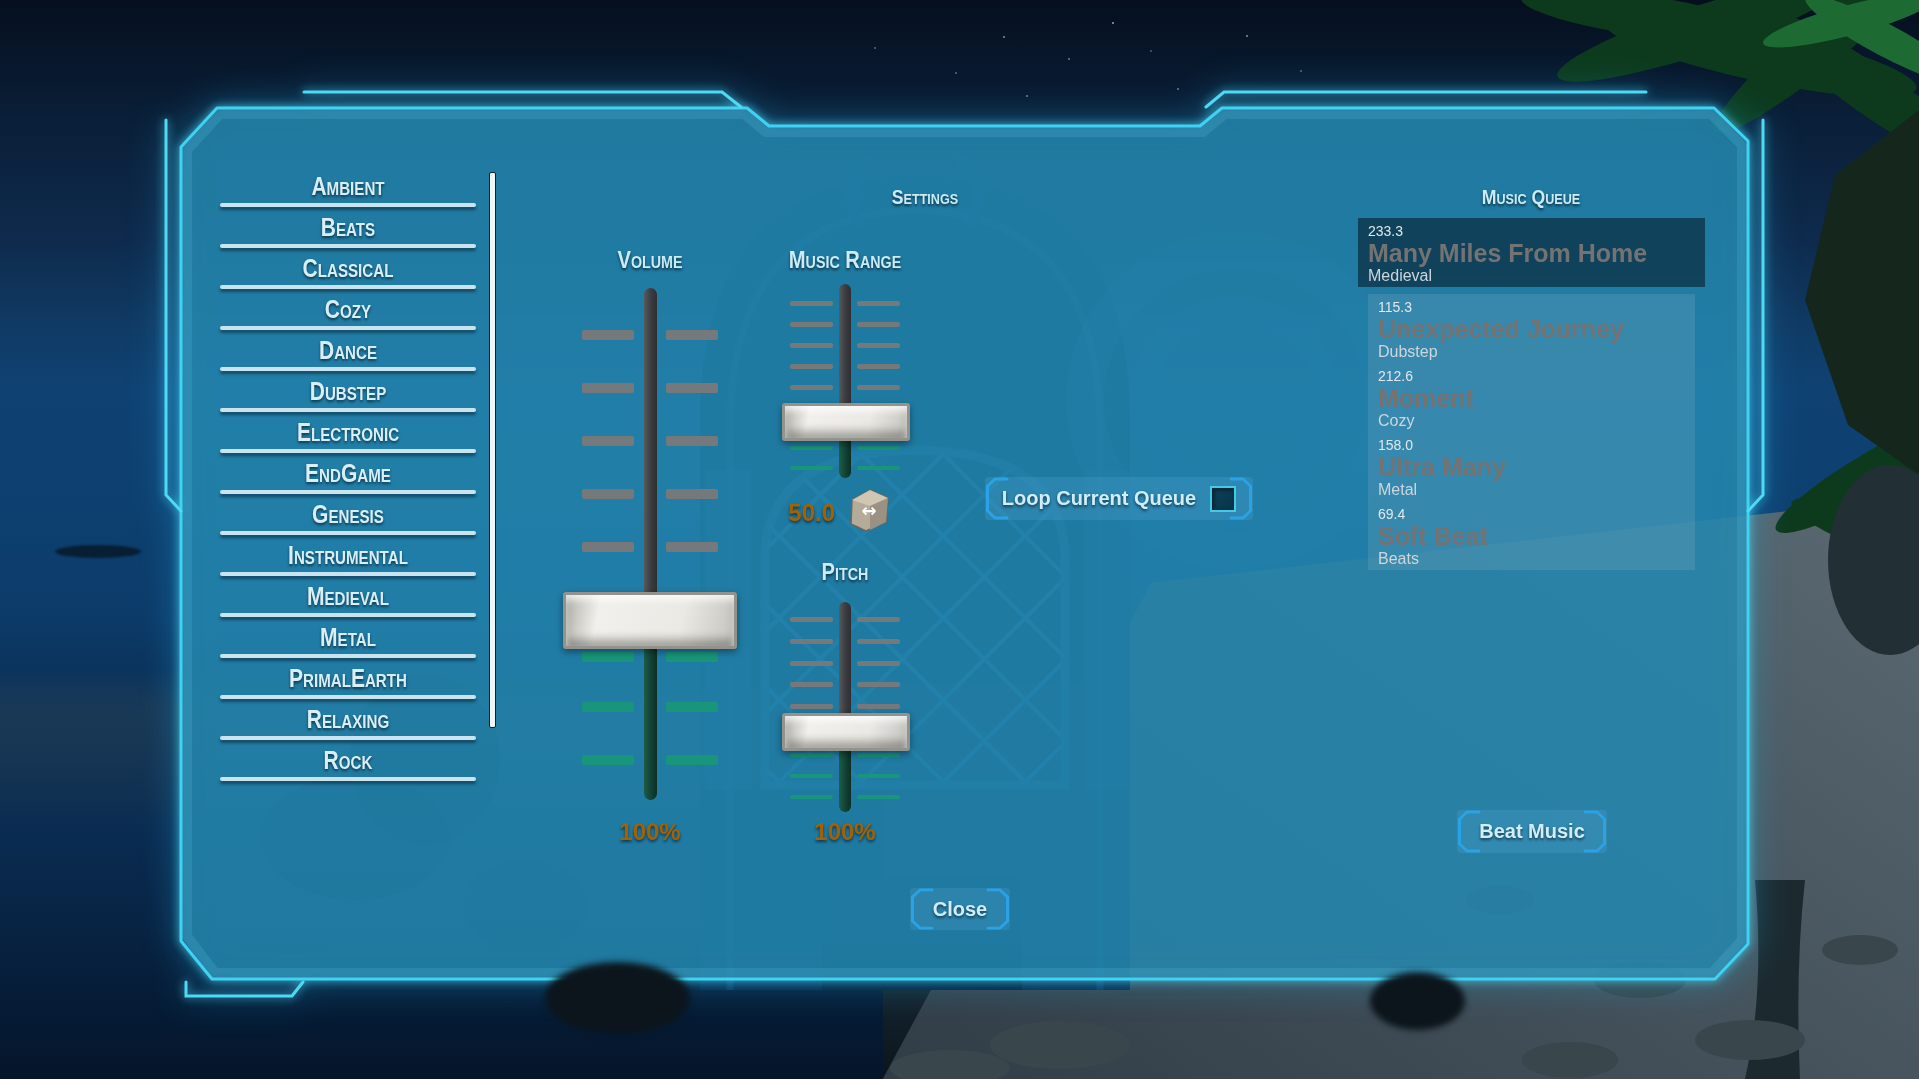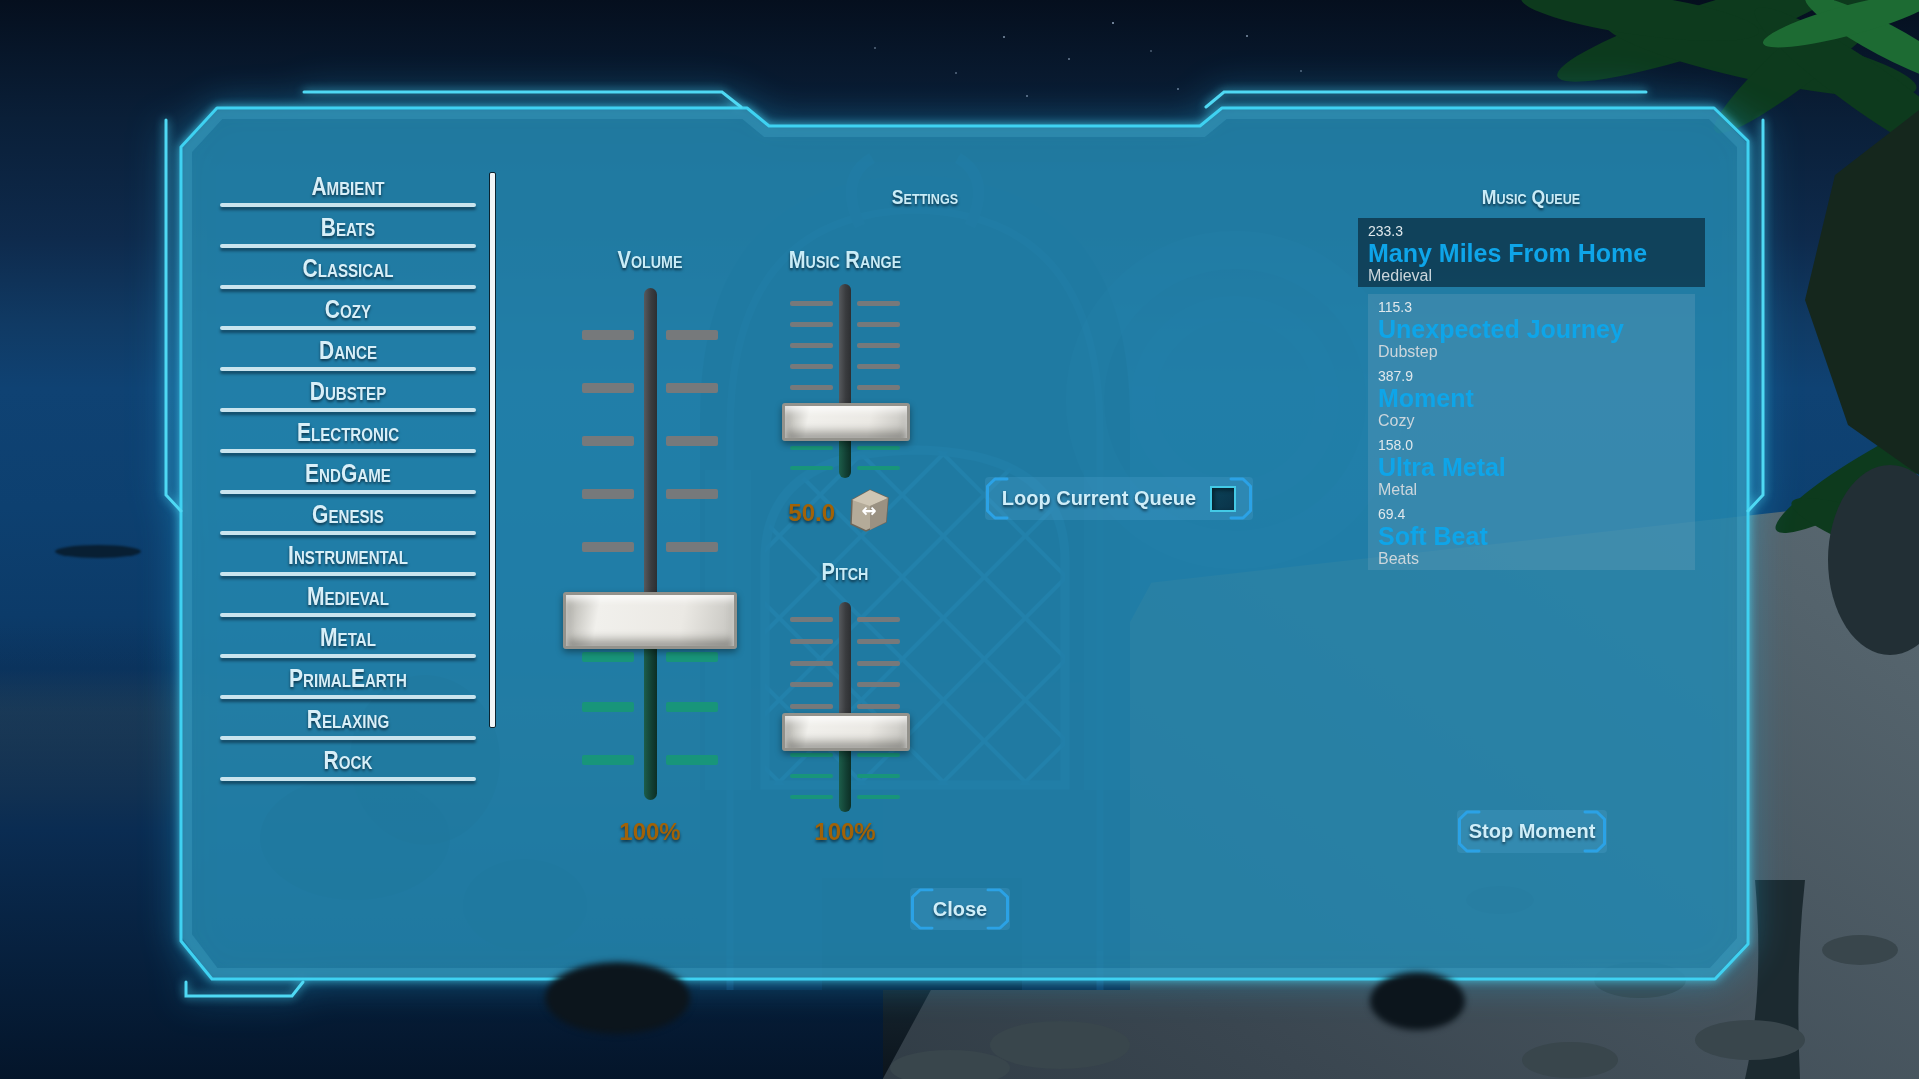--- a/index.html
+++ b/index.html
@@ -65,21 +65,21 @@
   .bracket.right{right:0;transform:scaleX(-1);}
   .hud-checkbox{width:26px;height:26px;box-sizing:border-box;border:2px solid #43cae6;
     background:linear-gradient(135deg,#0b4258,#0a3349);
     box-shadow:inset 2px 2px 4px rgba(0,0,0,.5);cursor:pointer;}
   
   #queue-list{position:absolute;left:1358px;top:218px;width:347px;}
   .queue-entry{position:relative;height:69px;box-sizing:border-box;padding:4px 0 0 10px;
     background:rgba(150,180,198,.20);margin-left:10px;width:327px;cursor:pointer;}
   .queue-entry.current{margin-left:0;width:347px;background:rgba(6,26,40,.58);margin-bottom:7px;}
   .q-dur{font-size:14px;line-height:18px;color:#dfe8ec;}
-  .q-title{font-size:25px;line-height:26px;font-weight:700;color:#0ea5e9;white-space:nowrap;}
+  .q-title{font-size:25px;line-height:26px;font-weight:700;color:#737373;white-space:nowrap;}
   .q-genre{font-size:16px;line-height:19px;color:#ccd6dc;}
 </style>
 </head>
 <body>
 
 <div id="screen">
 
   <div class="bg-sky"></div>
   <div class="bg-sand"></div>
   <div class="bg-dark-bl"></div>
@@ -324,38 +324,38 @@
           <div class="q-dur">233.3</div>
           <div class="q-title">Many Miles From Home</div>
           <div class="q-genre">Medieval</div>
         </div>
         <div class="queue-entry">
           <div class="q-dur">115.3</div>
           <div class="q-title">Unexpected Journey</div>
           <div class="q-genre">Dubstep</div>
         </div>
         <div class="queue-entry">
-          <div class="q-dur">387.9</div>
+          <div class="q-dur">212.6</div>
           <div class="q-title">Moment</div>
           <div class="q-genre">Cozy</div>
         </div>
         <div class="queue-entry">
           <div class="q-dur">158.0</div>
-          <div class="q-title">Ultra Metal</div>
+          <div class="q-title">Ultra Many</div>
           <div class="q-genre">Metal</div>
         </div>
         <div class="queue-entry">
           <div class="q-dur">69.4</div>
           <div class="q-title">Soft Beat</div>
           <div class="q-genre">Beats</div>
         </div>
       </div>
 
     <div class="hud-btn" style="left:1457px;top:810px;width:150px;height:43px;">
-      <span>Stop Moment</span>
+      <span>Beat Music</span>
     <svg viewBox="0 0 24 44" preserveAspectRatio="none" class="bracket left">
           <path d="M22 2 L10 2 L2.5 9.5 L2.5 34.5 L10 42 L22 42"></path>
         </svg>
         <svg viewBox="0 0 24 44" preserveAspectRatio="none" class="bracket right">
           <path d="M22 2 L10 2 L2.5 9.5 L2.5 34.5 L10 42 L22 42"></path>
         </svg>
       </div>
     <div class="hud-btn" style="left:910px;top:888px;width:100px;height:42px;">
       <span>Close</span>
     <svg viewBox="0 0 24 44" preserveAspectRatio="none" class="bracket left">

